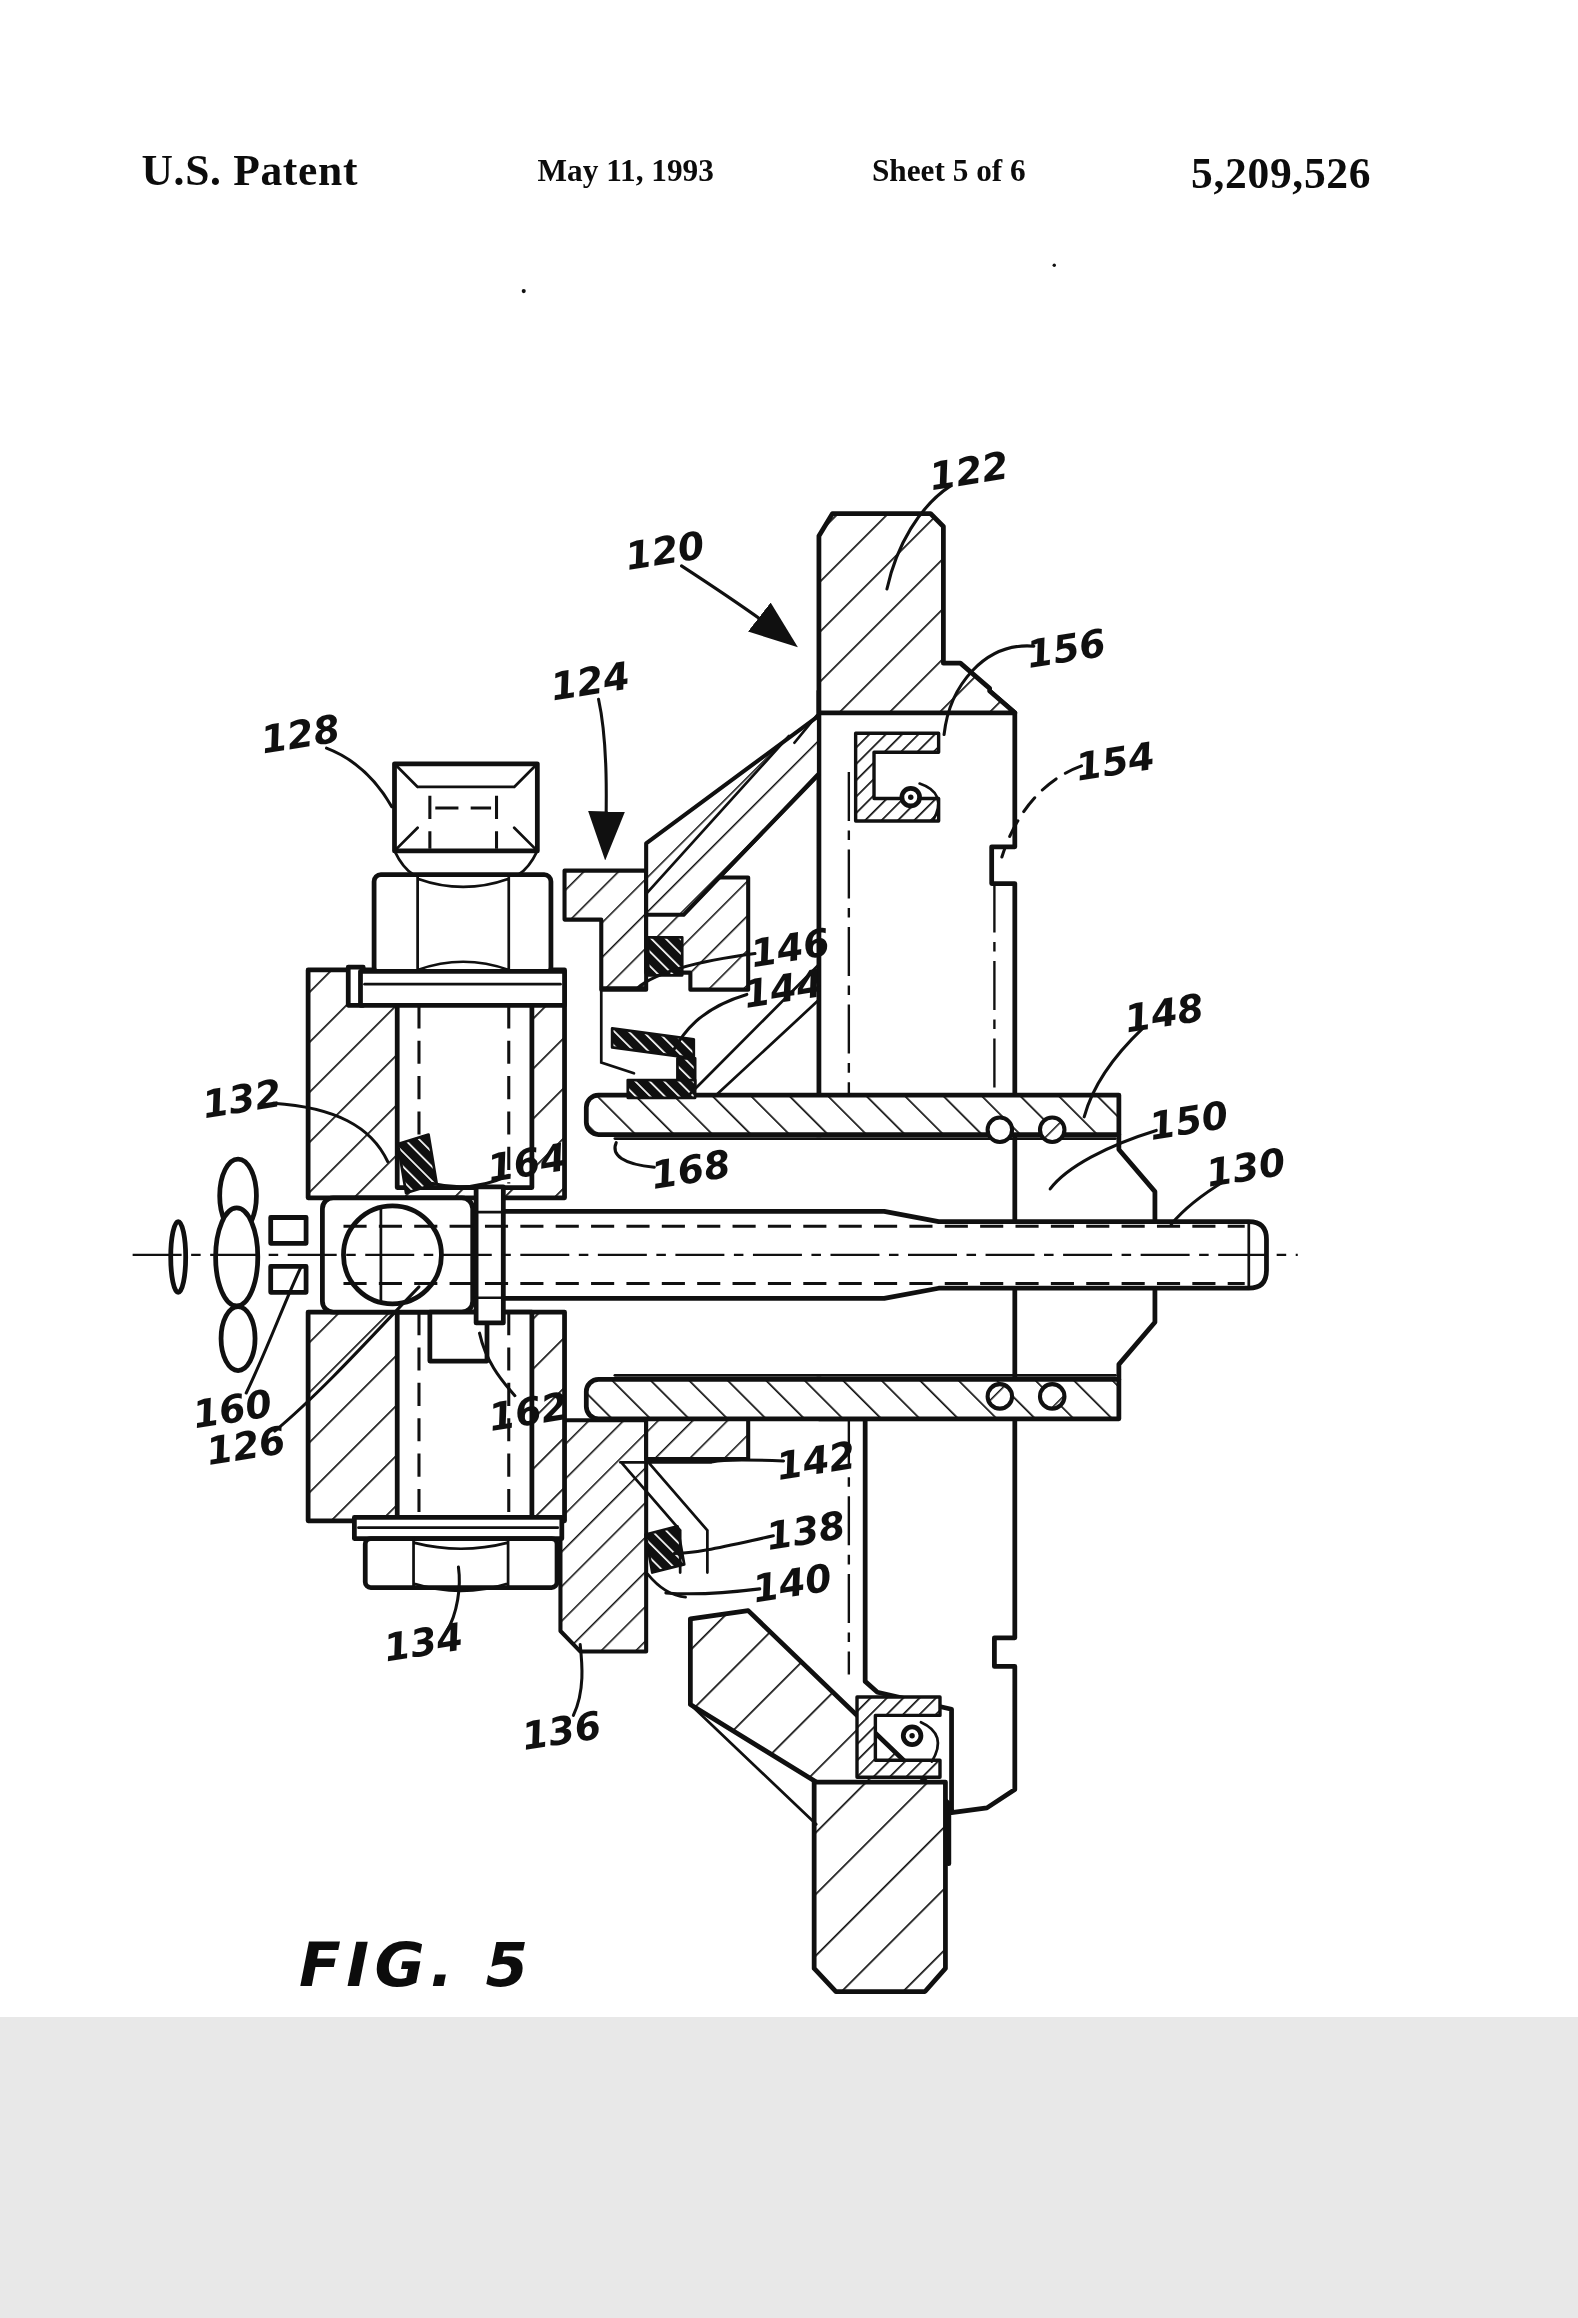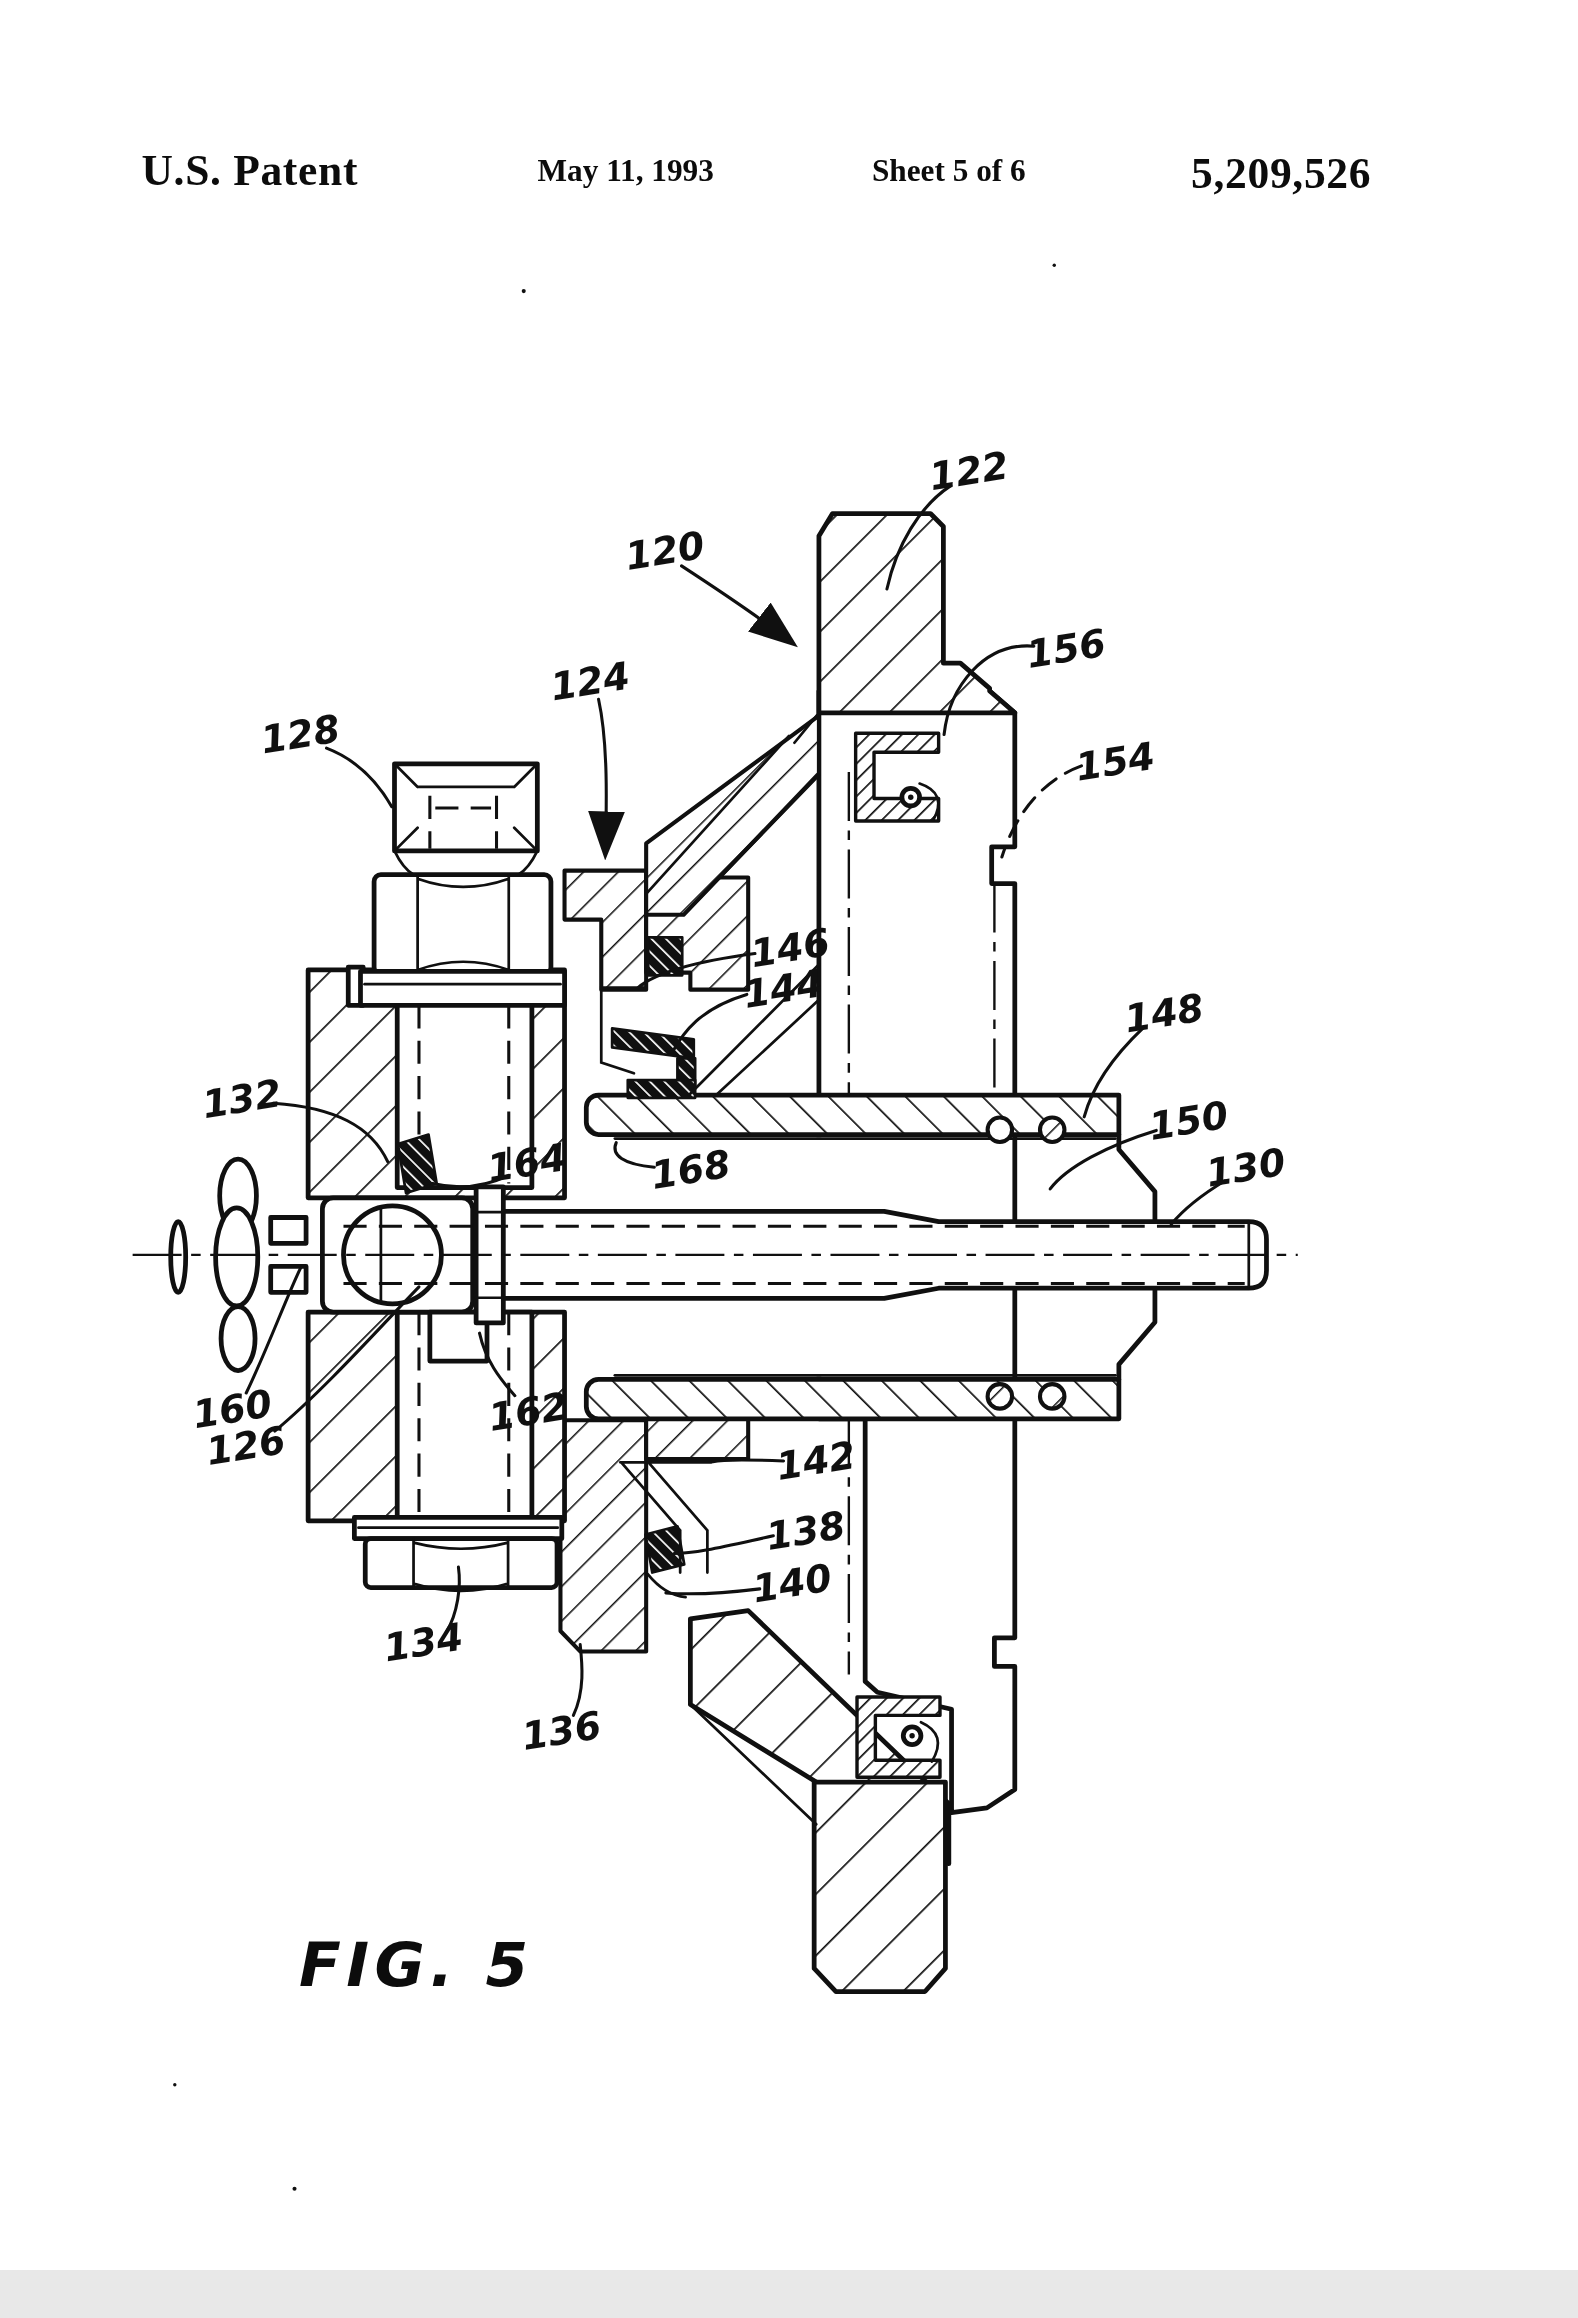--- a/index.html
+++ b/index.html
@@ -1,17 +1,17 @@
 <!DOCTYPE html>
 <html style="font-size:11px"><head>
 <meta charset="utf-8">
 <style>
   html,body{margin:0;padding:0;background:#e8e8e8;}
   .page{
-    width:1578px;height:2270px;margin:0 auto;background:#ffffff;
+    width:1578px;height:2017px;margin:0 auto;background:#ffffff;
     position:relative;font-family:"Liberation Serif", serif;
   }
   svg{position:absolute;inset:0;display:block;}
   .hdr-big{font:bold 64px "Liberation Serif", serif;fill:#0c0c0c;letter-spacing:1px;}
   .hdr-mid{font:bold 46px "Liberation Serif", serif;fill:#0c0c0c;}
   .lbl{
     font-family:"DejaVu Sans", sans-serif;font-style:italic;font-weight:600;
     font-size:56px;fill:#101010;
   }
   .caption{

